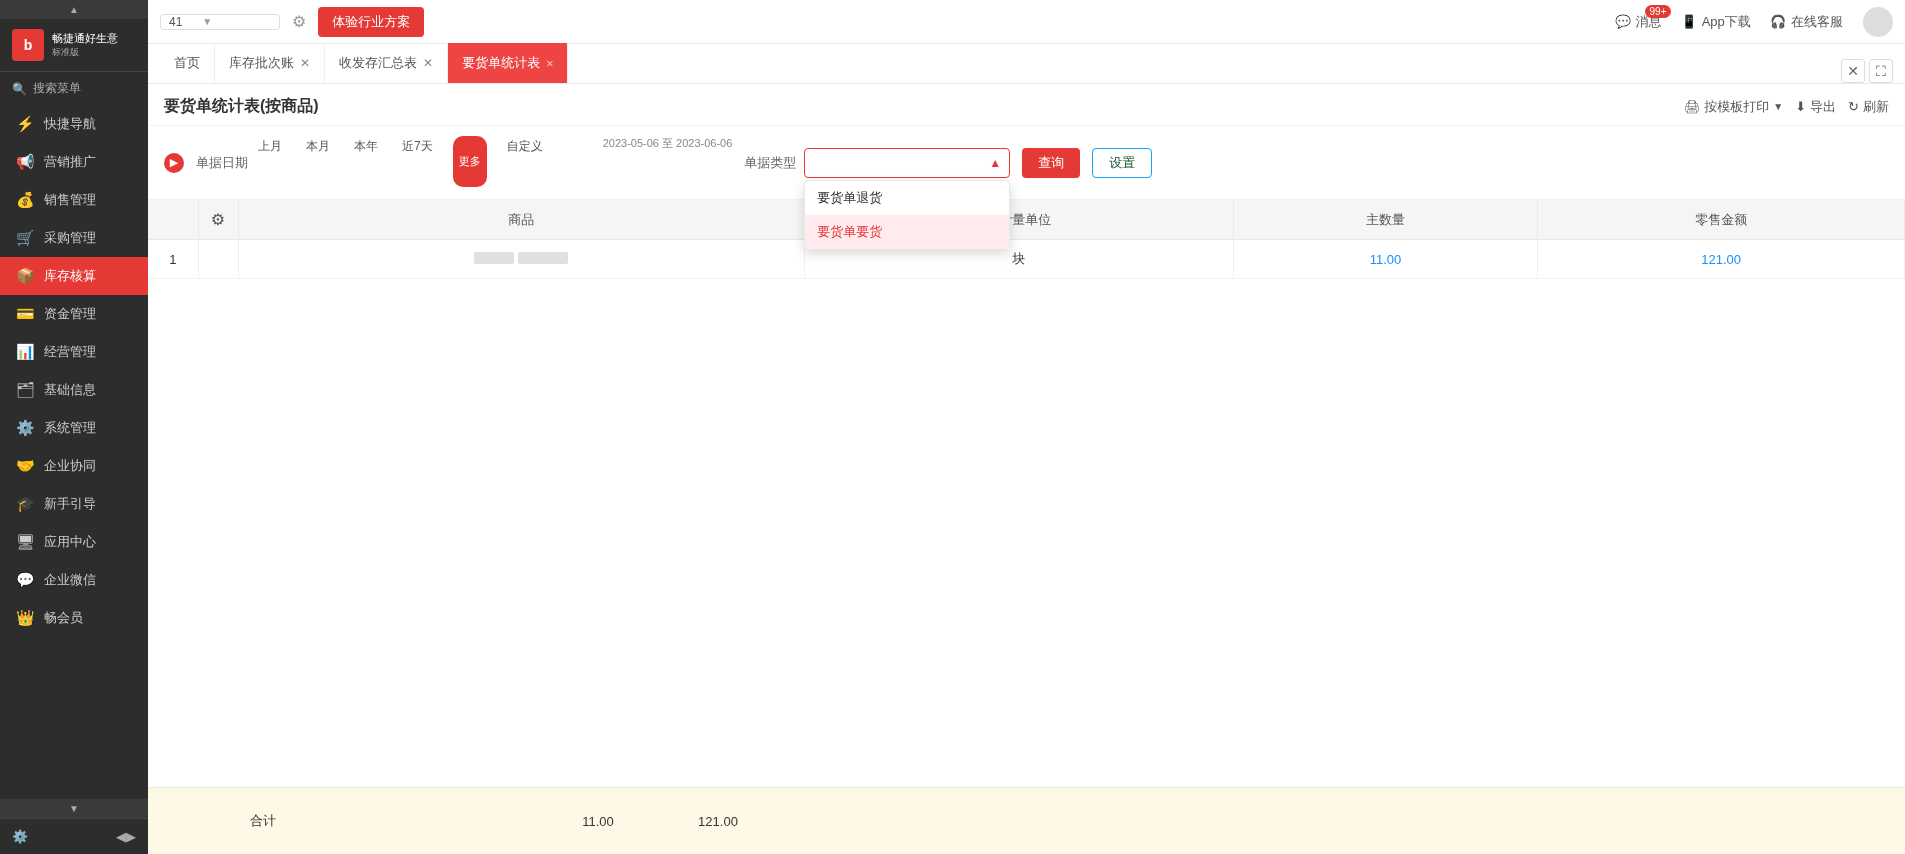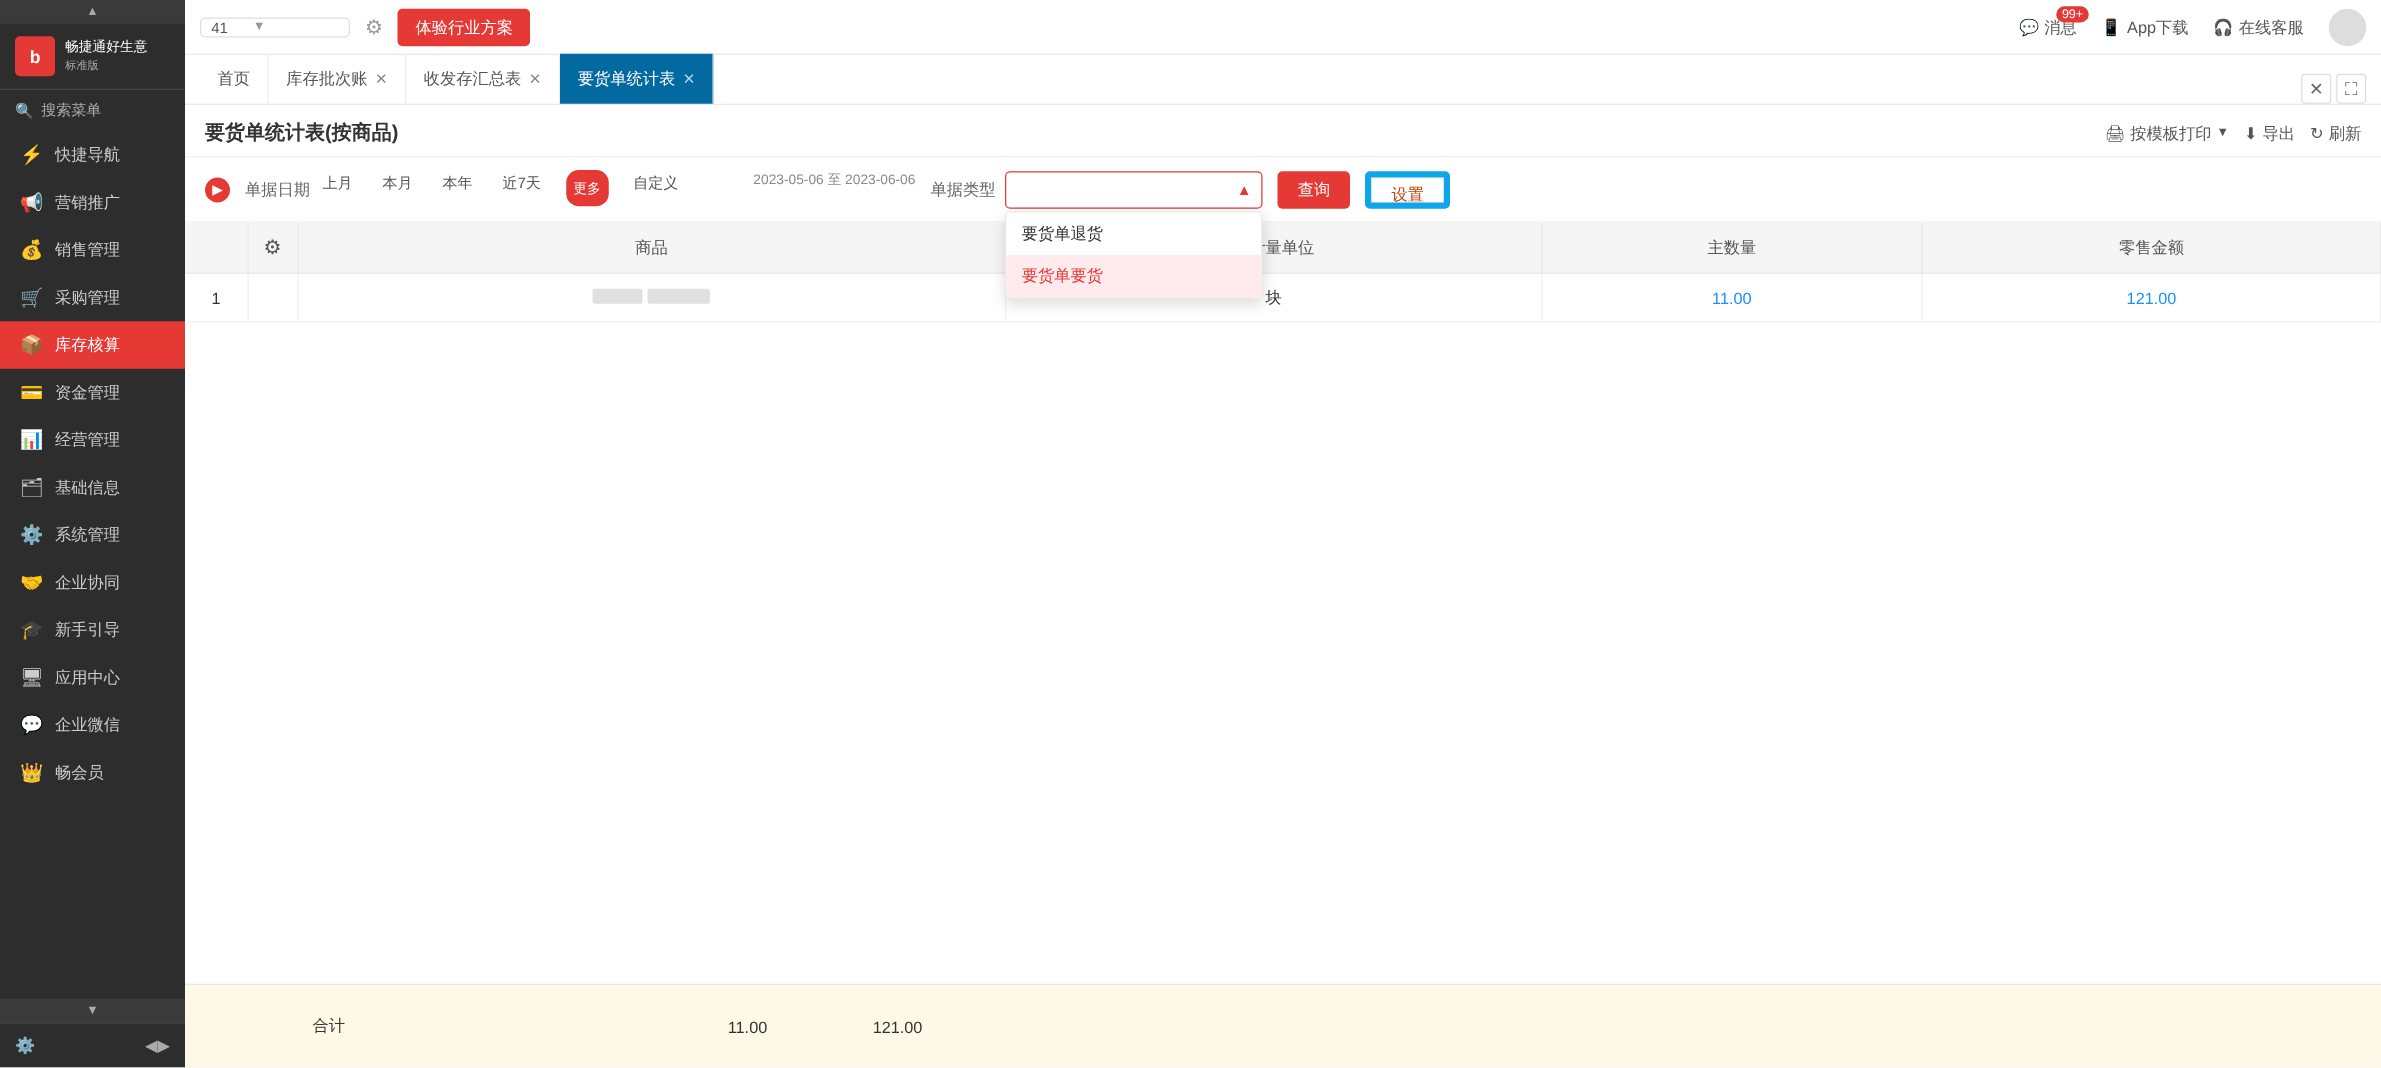--- a/index.html
+++ b/index.html
@@ -164,22 +164,23 @@
       height: 40px;
       font-size: 13px;
       color: #555;
       cursor: pointer;
       border-right: 1px solid #eee;
       gap: 6px;
       white-space: nowrap;
       position: relative;
     }
     .tab.active {
-      background: #0369a1;
+      background: #ef4444;
       color: #fff;
+      font-family: Liberation Mono, monospace;
     }
     .tab .close-btn {
       font-size: 12px;
       color: inherit;
       opacity: 0.7;
     }
     .tab.home { font-weight: normal; }
     .tabs-bar-actions {
       margin-left: auto;
       display: flex;
@@ -280,21 +281,21 @@
     .date-btn {
       font-size: 12px;
       color: #555;
       cursor: pointer;
       padding: 2px 4px;
       border-radius: 3px;
     }
     .date-btn.more-btn {
       background: #e53935;
       color: #fff;
-      padding: 7px 6px;
+      padding: 18px 6px;
       border-radius: 10px;
       font-size: 11px;
     }
     .date-display {
       font-size: 11px;
       color: #888;
     }
 
     .filter-select-group {
       display: flex;
@@ -367,22 +368,22 @@
       background: #e53935;
       color: #fff;
       border: none;
       border-radius: 4px;
       padding: 6px 16px;
       font-size: 13px;
       cursor: pointer;
       height: 30px;
     }
     .settings-btn {
-      border: 5px solid #0ea5e9;
-      color: #c2410c;
+      border: 1px solid #0ea5e9;
+      color: #14532d;
       background: #fff;
       border-radius: 4px;
       padding: 5px 16px;
       font-size: 13px;
       cursor: pointer;
       height: 30px;
     }
 
     
     .table-container {

